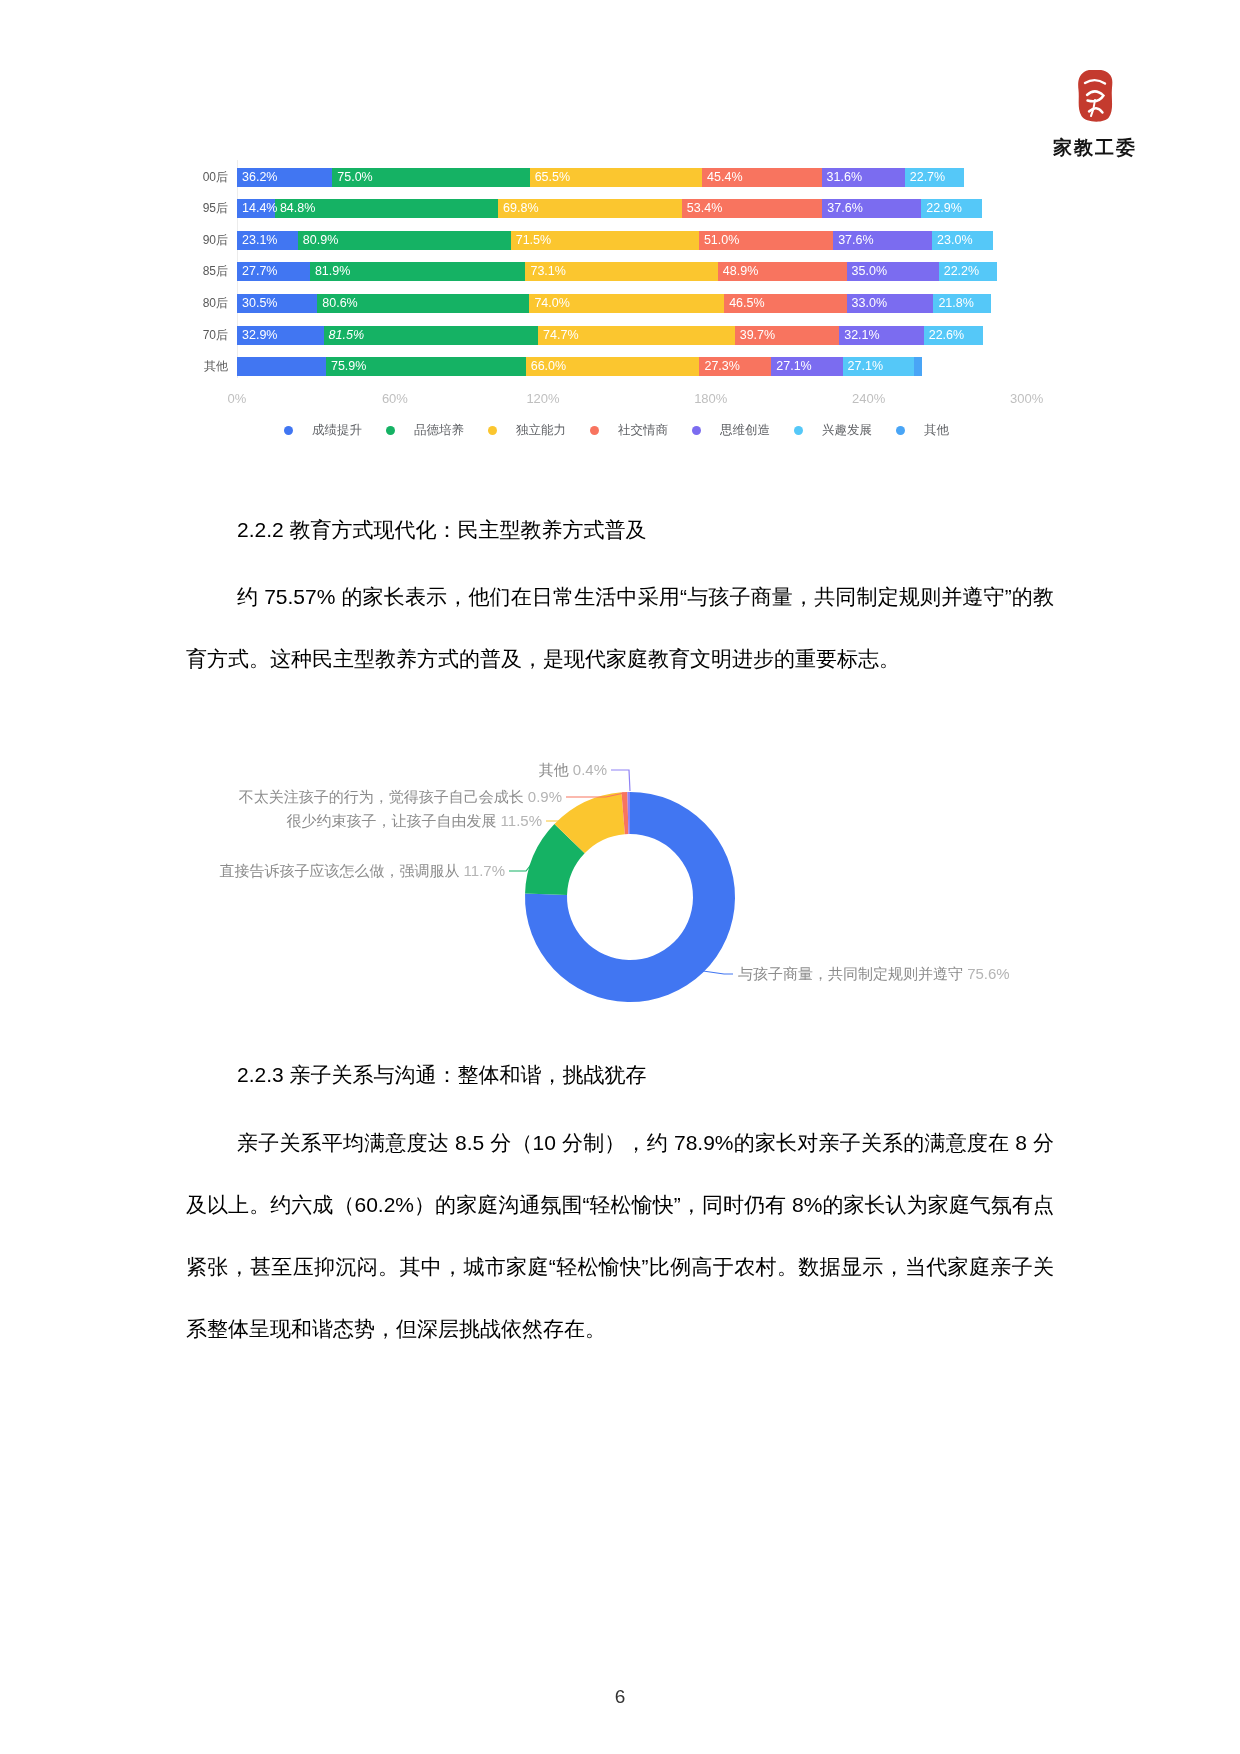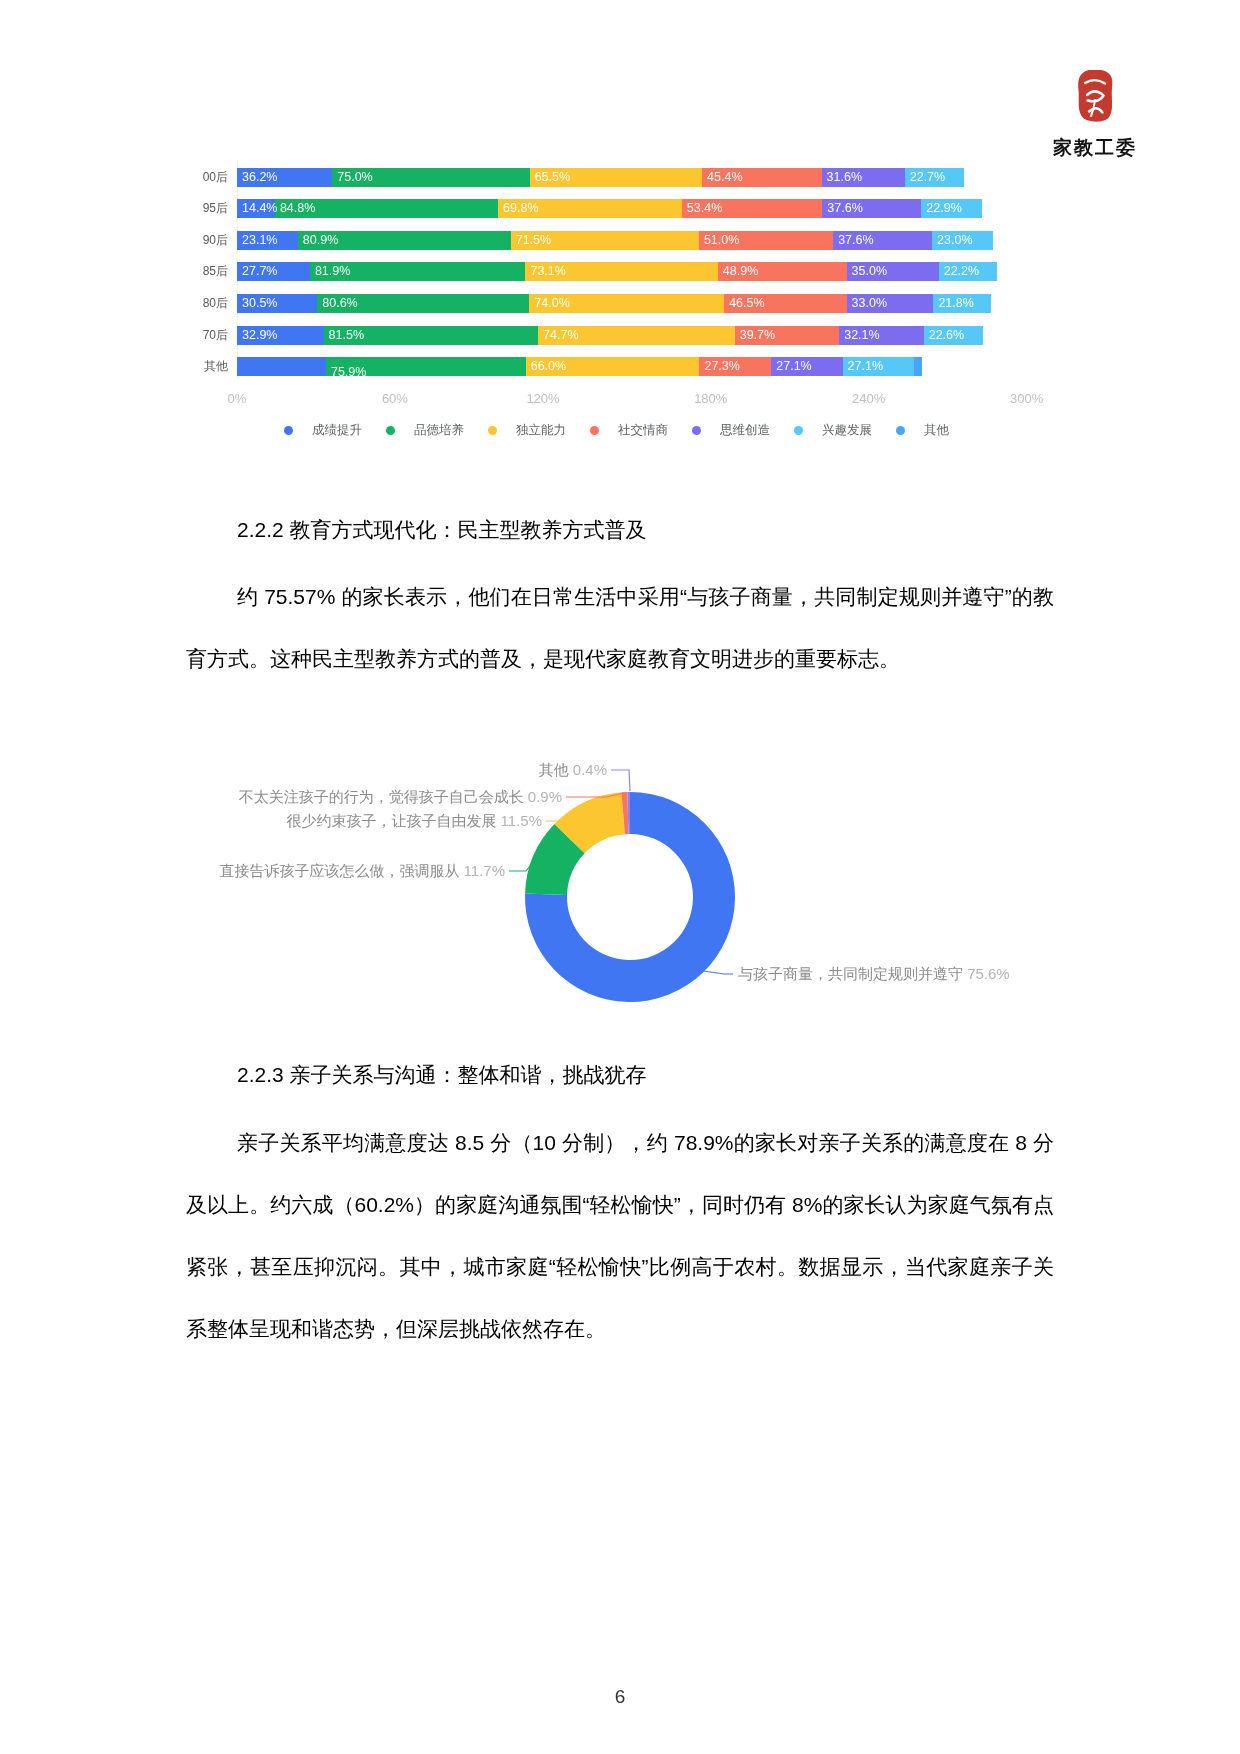--- a/index.html
+++ b/index.html
@@ -127,27 +127,27 @@
       <div class="seglabel" style="left: 572.866px; top: 102.3px;">48.9%</div>
       <div class="seglabel" style="left: 701.571px; top: 102.3px;">35.0%</div>
       <div class="seglabel" style="left: 793.691px; top: 102.3px;">22.2%</div>
       <div class="seglabel" style="left: 92px; top: 133.9px;">30.5%</div>
       <div class="seglabel" style="left: 172.276px; top: 133.9px;">80.6%</div>
       <div class="seglabel" style="left: 384.415px; top: 133.9px;">74.0%</div>
       <div class="seglabel" style="left: 579.183px; top: 133.9px;">46.5%</div>
       <div class="seglabel" style="left: 701.571px; top: 133.9px;">33.0%</div>
       <div class="seglabel" style="left: 788.427px; top: 133.9px;">21.8%</div>
       <div class="seglabel" style="left: 92px; top: 165.5px;">32.9%</div>
-      <div class="seglabel" style="left: 178.593px; top: 165.5px;">81.5%</div>
+      <div class="seglabel" style="left: 178.593px; top: 165.5px; font-style: italic;">81.5%</div>
       <div class="seglabel" style="left: 393.101px; top: 165.5px;">74.7%</div>
       <div class="seglabel" style="left: 589.711px; top: 165.5px;">39.7%</div>
       <div class="seglabel" style="left: 694.202px; top: 165.5px;">32.1%</div>
       <div class="seglabel" style="left: 778.689px; top: 165.5px;">22.6%</div>
       <div class="seglabel" style="left: 92px; top: 197.1px; margin-top: 48px;">33.8%</div>
-      <div class="seglabel" style="left: 180.962px; top: 197.1px; margin-top: 6px;">75.9%</div>
+      <div class="seglabel" style="left: 180.962px; top: 197.1px;">75.9%</div>
       <div class="seglabel" style="left: 380.73px; top: 197.1px;">66.0%</div>
       <div class="seglabel" style="left: 554.442px; top: 197.1px;">27.3%</div>
       <div class="seglabel" style="left: 626.296px; top: 197.1px;">27.1%</div>
       <div class="seglabel" style="left: 697.623px; top: 197.1px;">27.1%</div>
       <div class="tick" style="left: 57px;">0%</div>
       <div class="tick" style="left: 214.92px;">60%</div>
       <div class="tick" style="left: 363px; text-align: center;">120%</div>
       <div class="tick" style="left: 530.76px;">180%</div>
       <div class="tick" style="left: 688.68px;">240%</div>
       <div class="tick" style="left: 846.6px;">300%</div>

